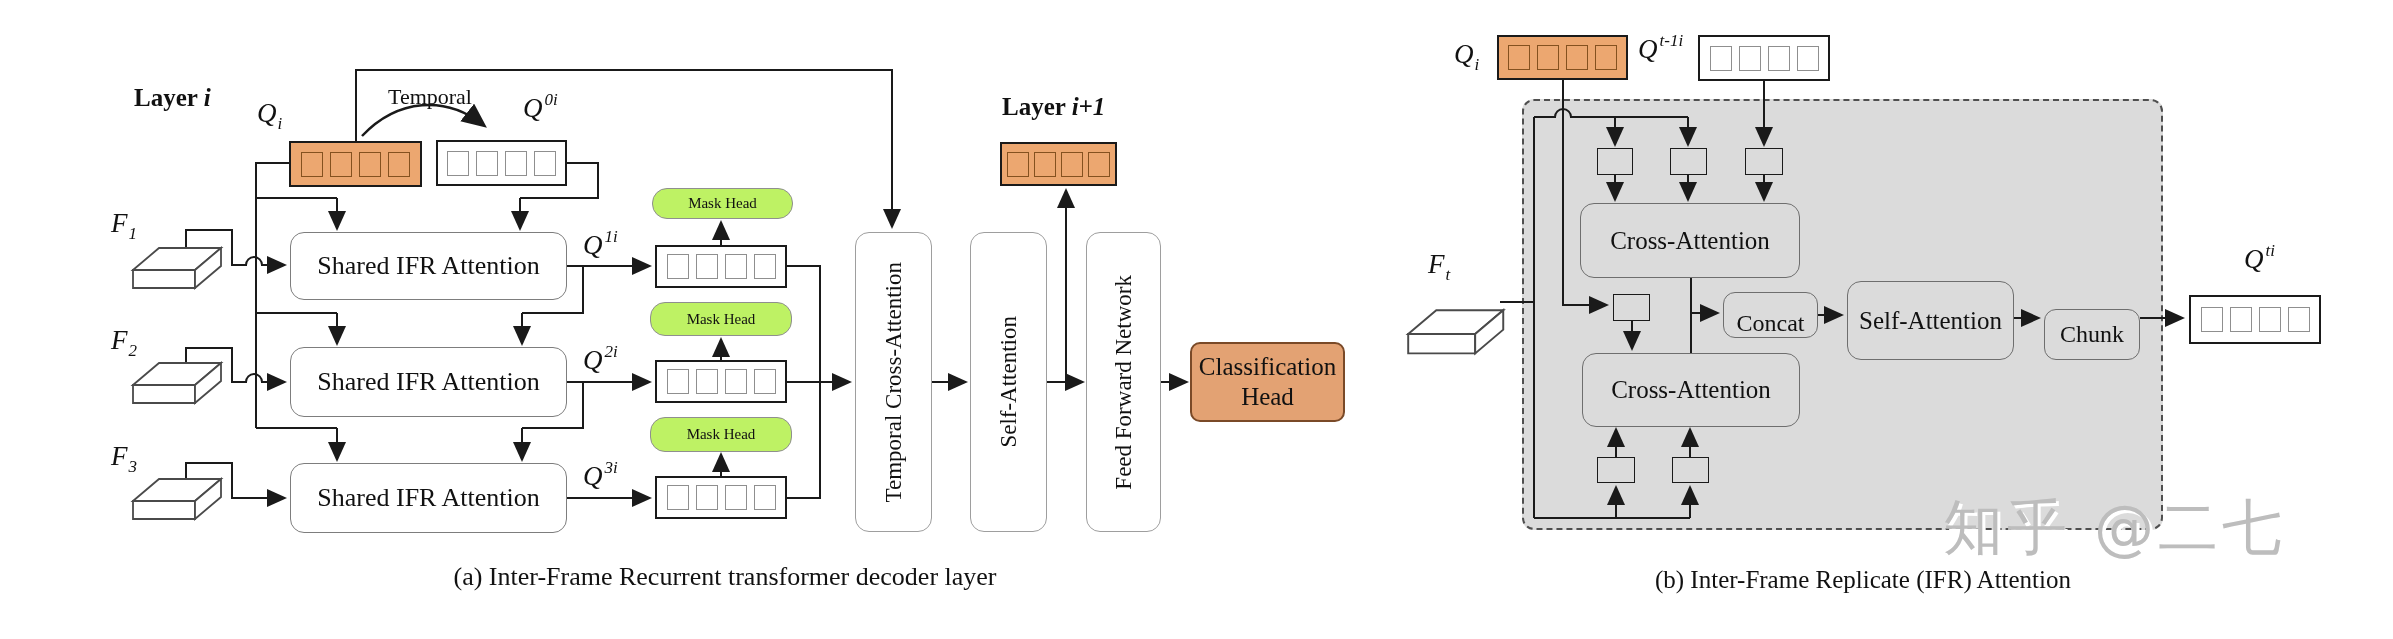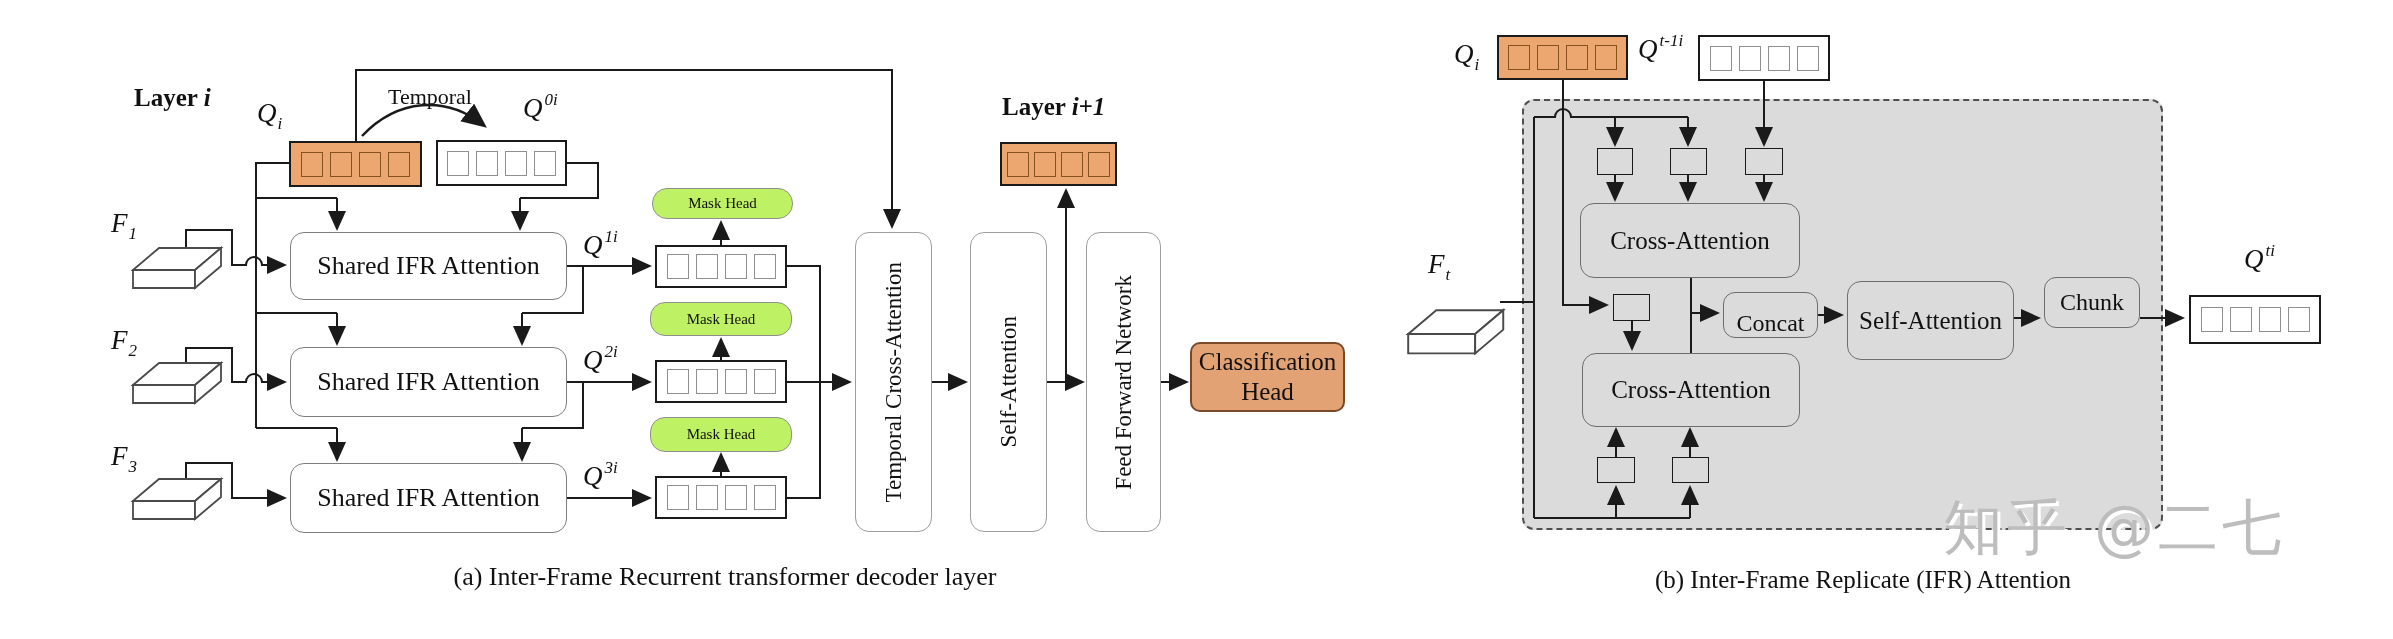--- a/index.html
+++ b/index.html
@@ -262,21 +262,21 @@
     <span>Layer</span>
     <span class="bolditalic">i+1</span>
   </span>
   <div class="abs tokenbox orange overgray" style="left:1000px;top:142px;width:117px;height:44px;gap:5px;">
     <div class="sq"></div>
       <div class="sq"></div>
       <div class="sq"></div>
       <div class="sq"></div>
   </div>
 
-  <div class="abs chead overgray" style="left:1190px;top:342px;width:155px;height:70px;padding:20px 10px;">
+  <div class="abs chead overgray" style="left:1190px;top:342px;width:155px;height:80px;padding:20px 10px;">
     <span>Classification Head</span>
   </div>
 
   <div class="caption" style="left:380px;top:562px;width:690px;">(a) Inter-Frame Recurrent transformer decoder layer</div>
 
   <span class="mlabel" style="left:1454px;top:41px;">
     <span>Q</span>
       <span class="lowsub">i</span>
   </span>
   <div class="abs tokenbox orange overgray" style="left:1497px;top:35px;width:131px;height:45px;">
@@ -317,21 +317,21 @@
 
   <div class="abs vkq overgray" style="left:1613px;top:294px;width:37px;height:27px;"></div>
   <span class="letter" style="left:1654px;top:294px;">Q</span>
 
   <div class="abs roundbox grayinner overgray" style="left:1723px;top:292px;width:95px;height:46px;font-size:24px;border-radius:12px;align-items:flex-end;">
       <span>Concat</span>
     </div>
   <div class="abs roundbox grayinner overgray" style="left:1847px;top:281px;width:167px;height:79px;font-size:25px;">
       <span>Self-Attention</span>
     </div>
-  <div class="abs roundbox grayinner overgray" style="left:2044px;top:277px;width:96px;height:51px;font-size:24px;border-radius:12px;align-items:center;">
+  <div class="abs roundbox grayinner overgray" style="left:2044px;top:309px;width:96px;height:51px;font-size:24px;border-radius:12px;align-items:center;">
       <span>Chunk</span>
     </div>
 
   <div class="abs roundbox grayinner overgray" style="left:1582px;top:353px;width:218px;height:74px;font-size:25px;">
       <span>Cross-Attention</span>
     </div>
 
   <div class="abs vkq overgray" style="left:1597px;top:457px;width:38px;height:26px;"></div>
   <span class="letter" style="left:1638px;top:456px;">V</span>
   <div class="abs vkq overgray" style="left:1672px;top:457px;width:37px;height:26px;"></div>

